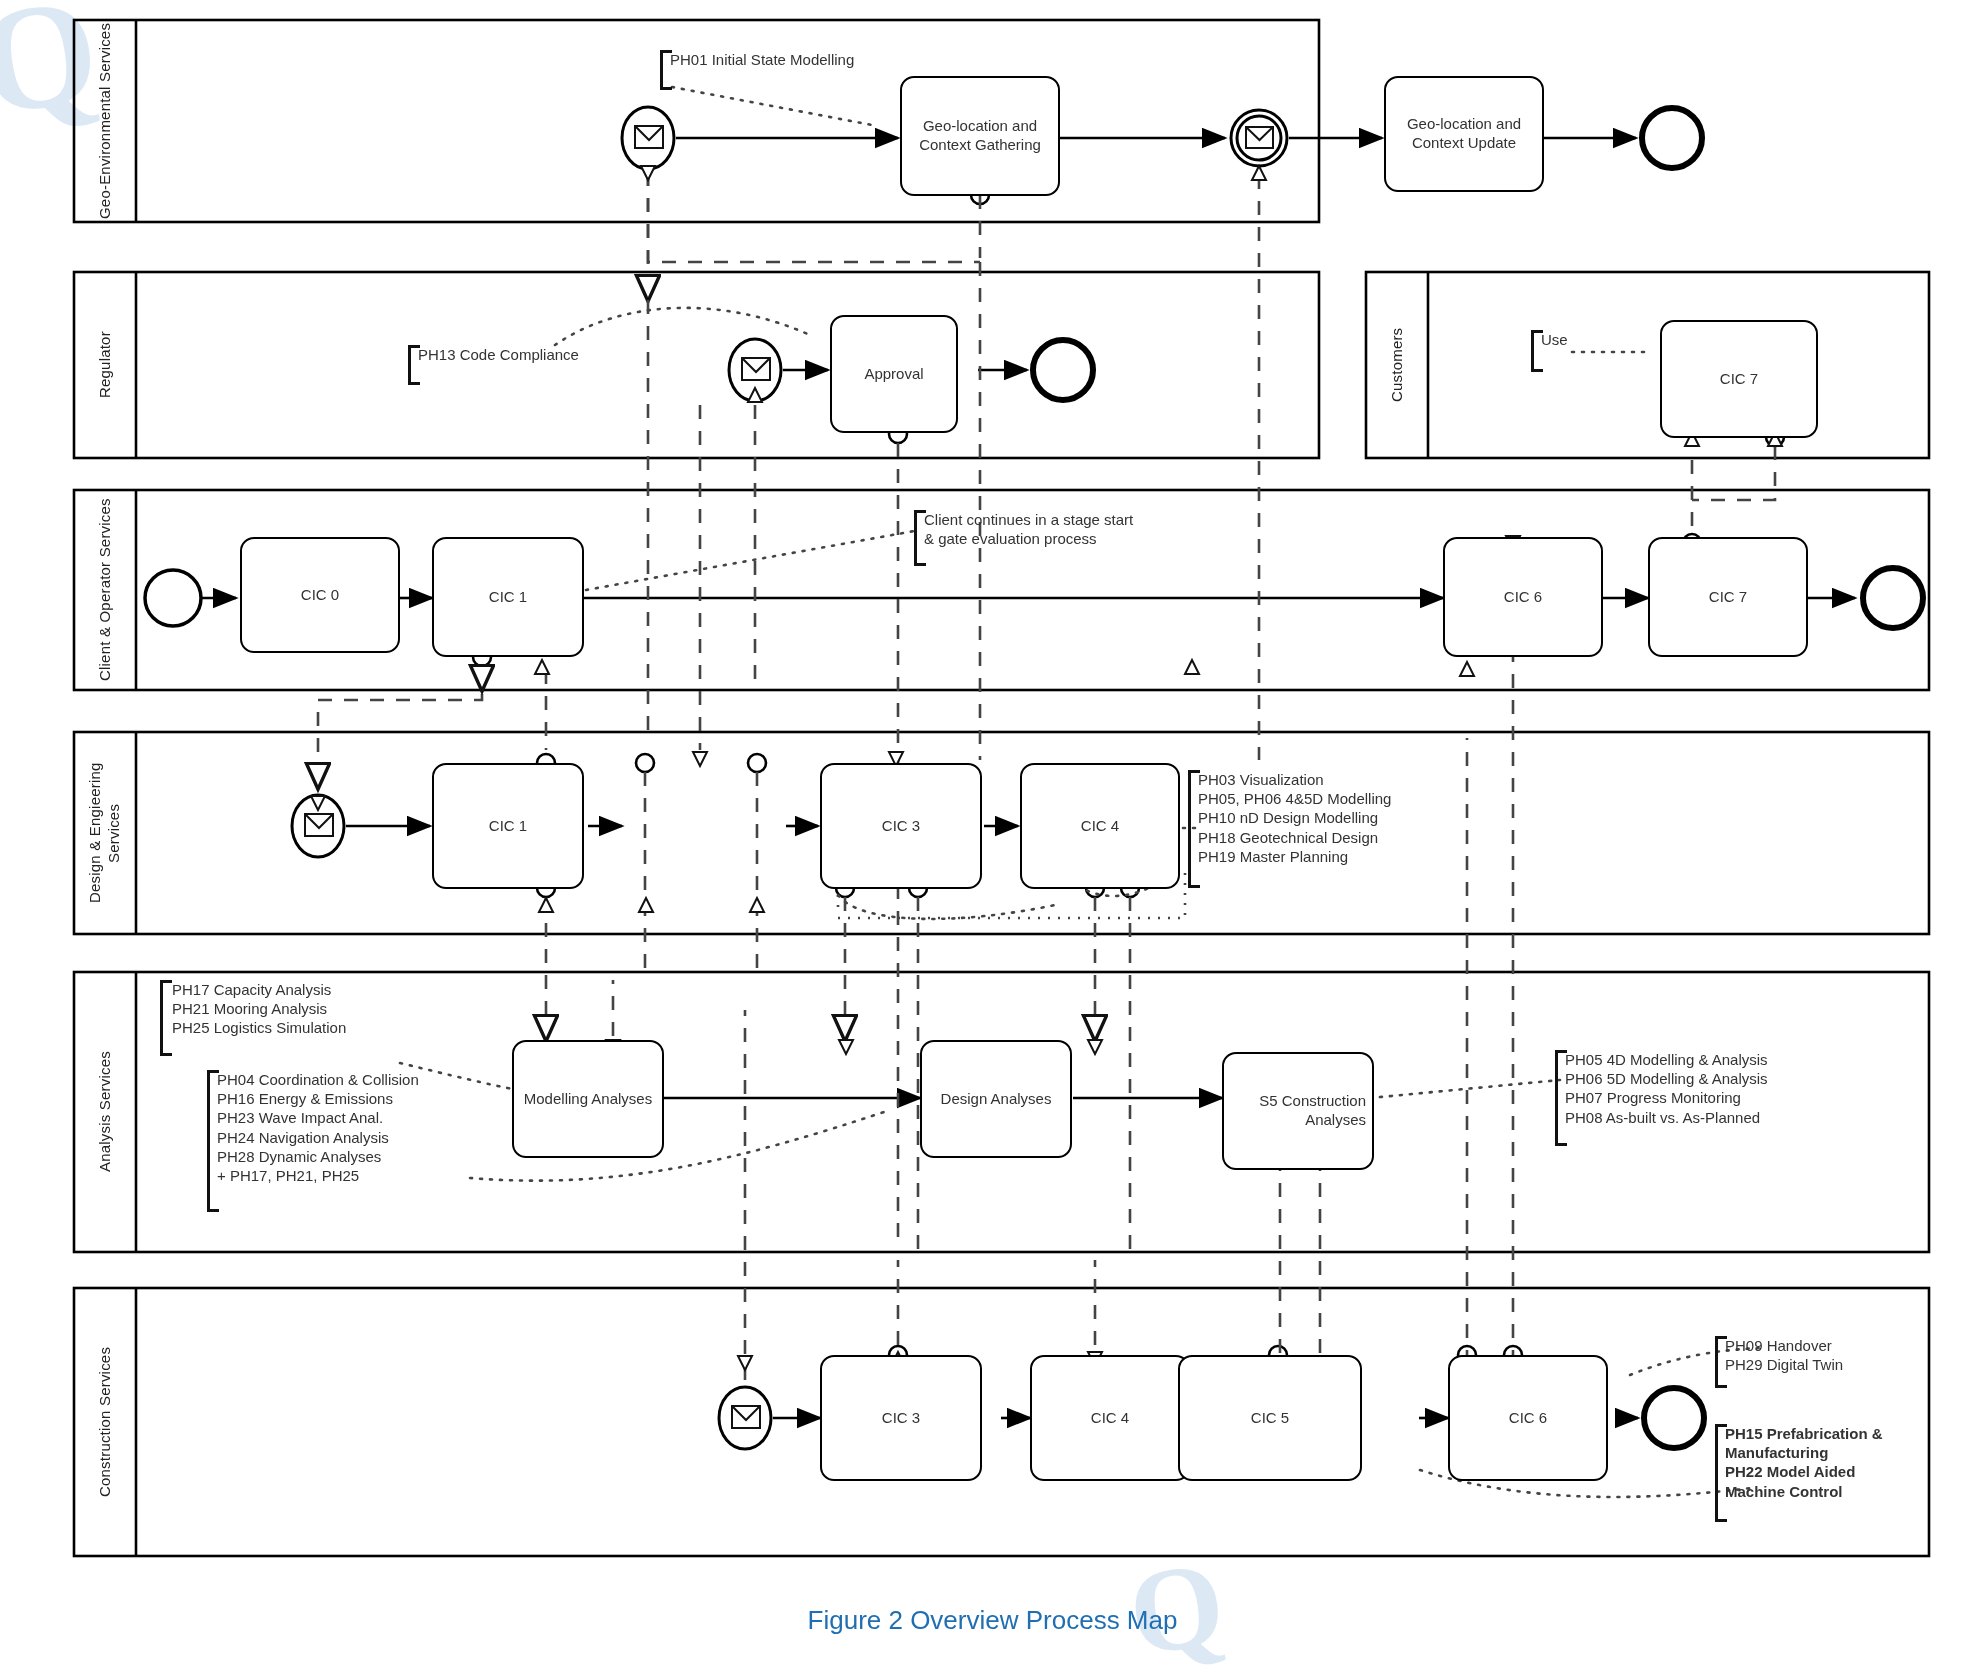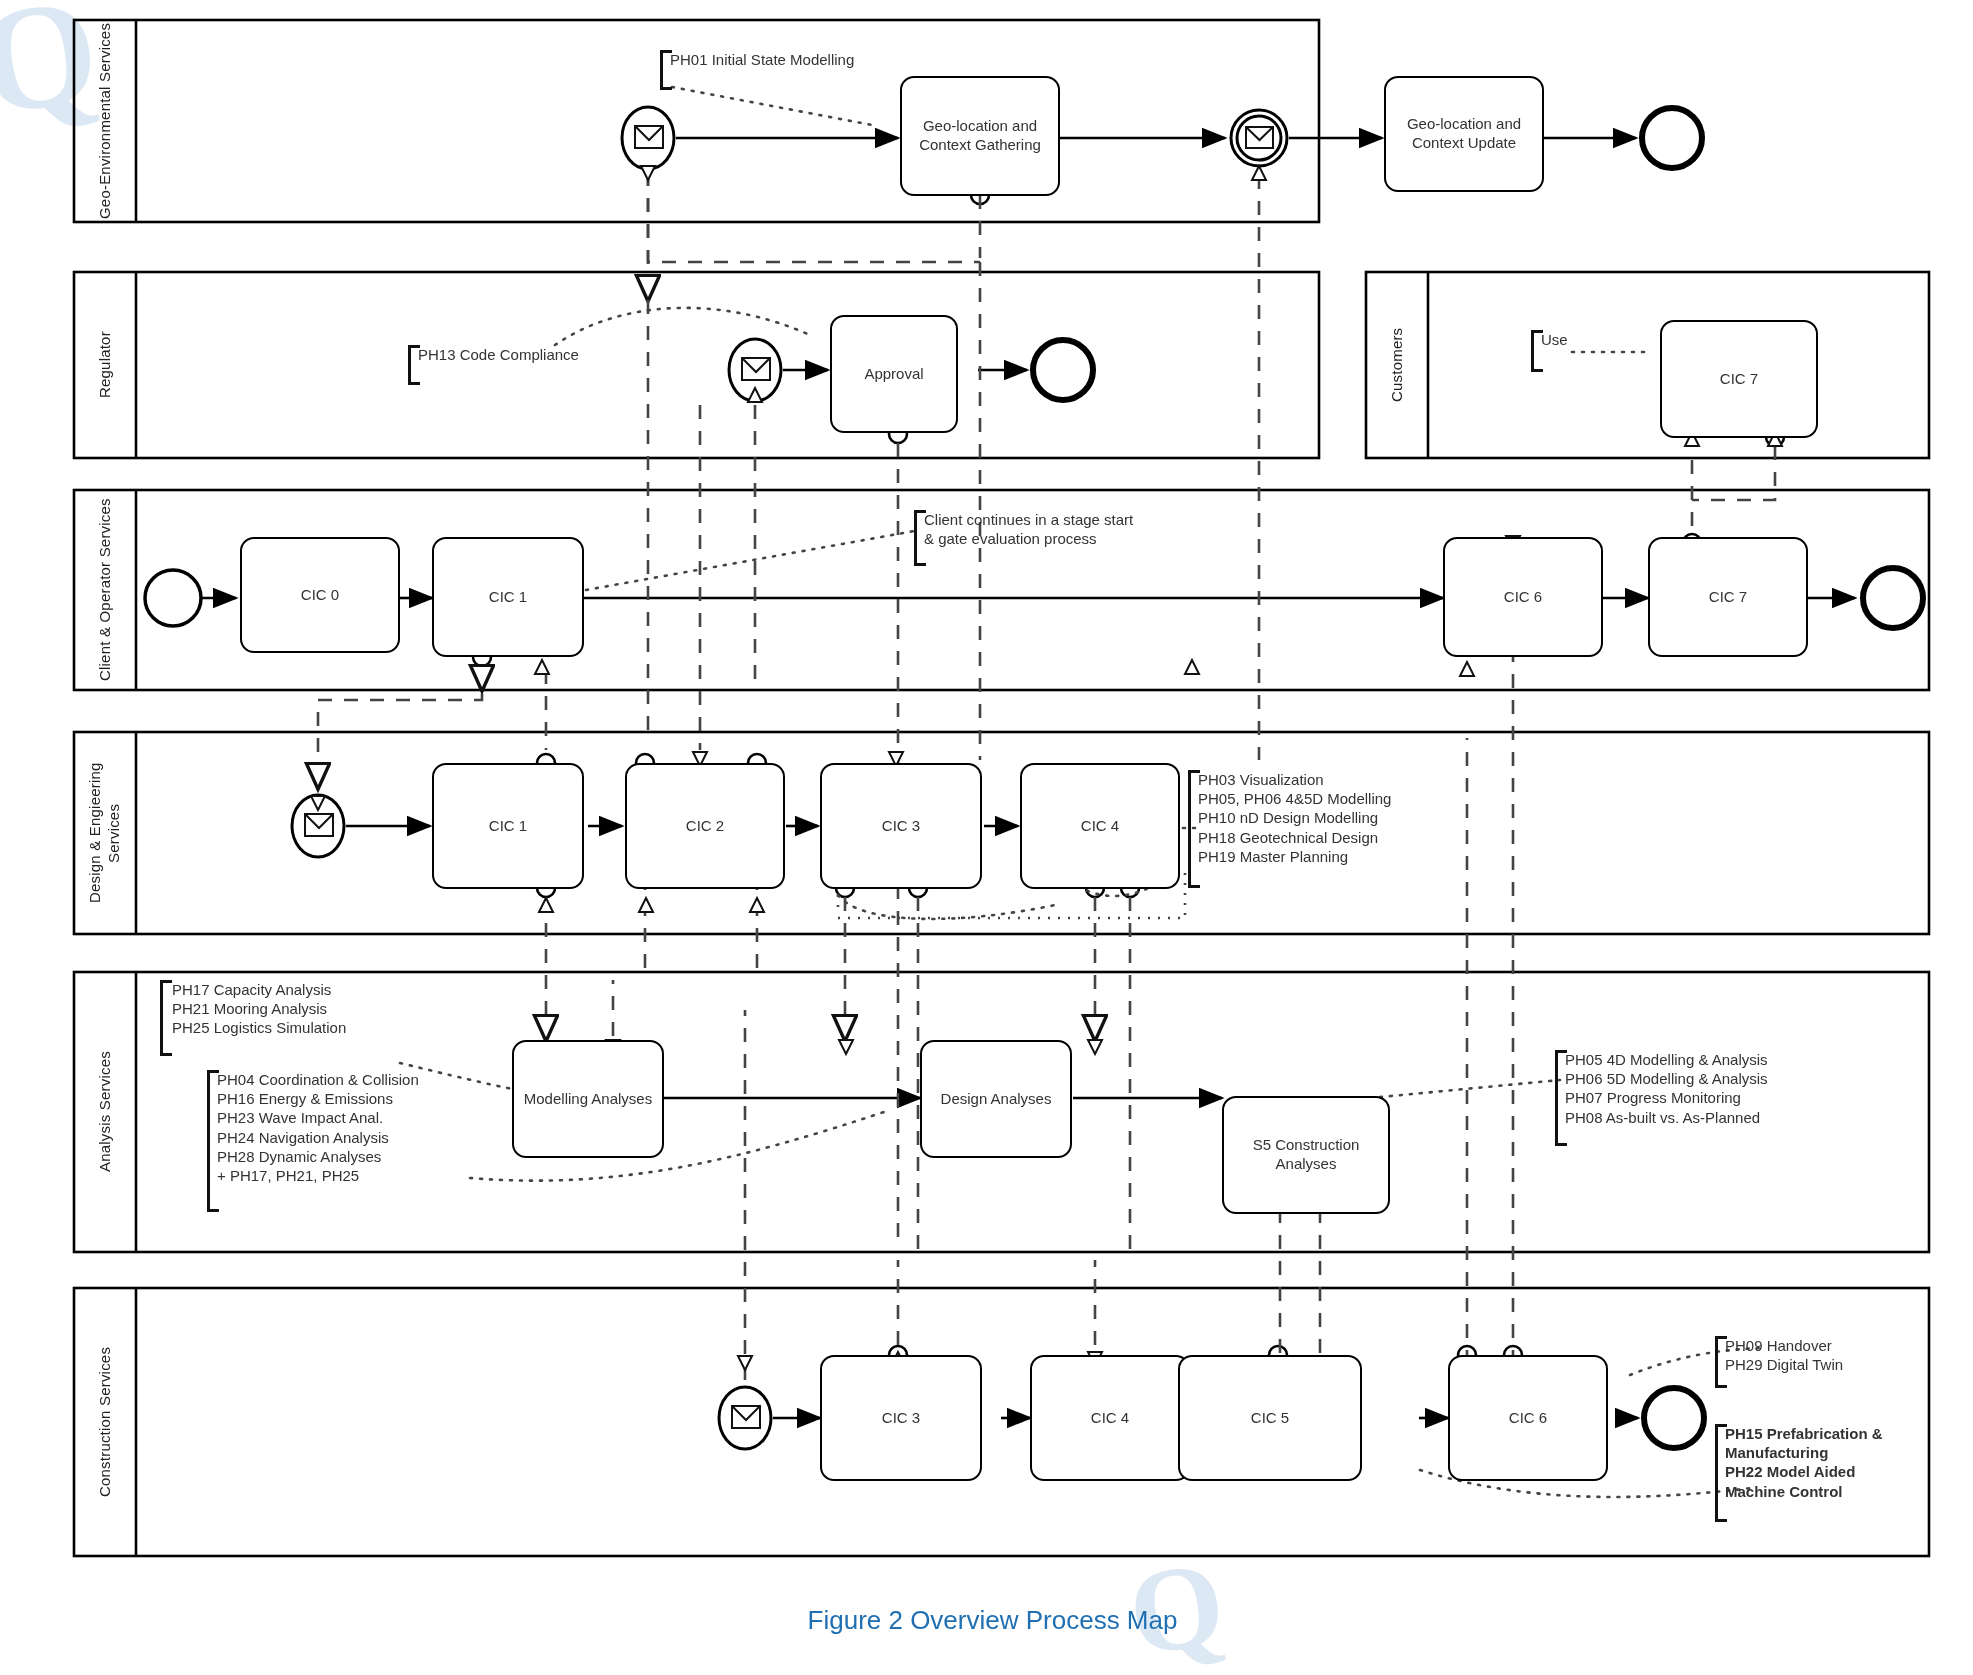--- a/index.html
+++ b/index.html
@@ -276,28 +276,27 @@
   <div class="task" style="left:830px;top:315px;width:128px;height:118px;">Approval</div>
 
   <div class="task" style="left:1660px;top:320px;width:158px;height:118px;">CIC 7</div>
 
   <div class="task" style="left:240px;top:537px;width:160px;height:116px;">CIC 0</div>
   <div class="task" style="left:432px;top:537px;width:152px;height:120px;">CIC 1</div>
   <div class="task" style="left:1443px;top:537px;width:160px;height:120px;">CIC 6</div>
   <div class="task" style="left:1648px;top:537px;width:160px;height:120px;">CIC 7</div>
 
   <div class="task" style="left:432px;top:763px;width:152px;height:126px;">CIC 1</div>
-  <div class="task" style="left:625px;top:763px;width:160px;height:126px;">CIC 2</div>
   <div class="task" style="left:820px;top:763px;width:162px;height:126px;">CIC 3</div>
   <div class="task" style="left:1020px;top:763px;width:160px;height:126px;">CIC 4</div>
 
   <div class="task" style="left:512px;top:1040px;width:152px;height:118px;">Modelling
 Analyses</div>
   <div class="task" style="left:920px;top:1040px;width:152px;height:118px;">Design Analyses</div>
-  <div class="task" style="left:1222px;top:1096px;width:168px;height:118px;">S5
+  <div class="task" style="left:1222px;top:1052px;width:152px;height:118px;text-align:right;">S5
 Construction
 Analyses</div>
 
   <div class="task" style="left:820px;top:1355px;width:162px;height:126px;">CIC 3</div>
   <div class="task" style="left:1030px;top:1355px;width:160px;height:126px;">CIC 4</div>
   <div class="task" style="left:1178px;top:1355px;width:184px;height:126px;">CIC 5</div>
   <div class="task" style="left:1448px;top:1355px;width:160px;height:126px;">CIC 6</div>
 
   <div class="note" style="left:660px;top:50px;height:40px;">PH01 Initial State Modelling</div>
   <div class="note" style="left:408px;top:345px;height:40px;">PH13 Code Compliance</div>

